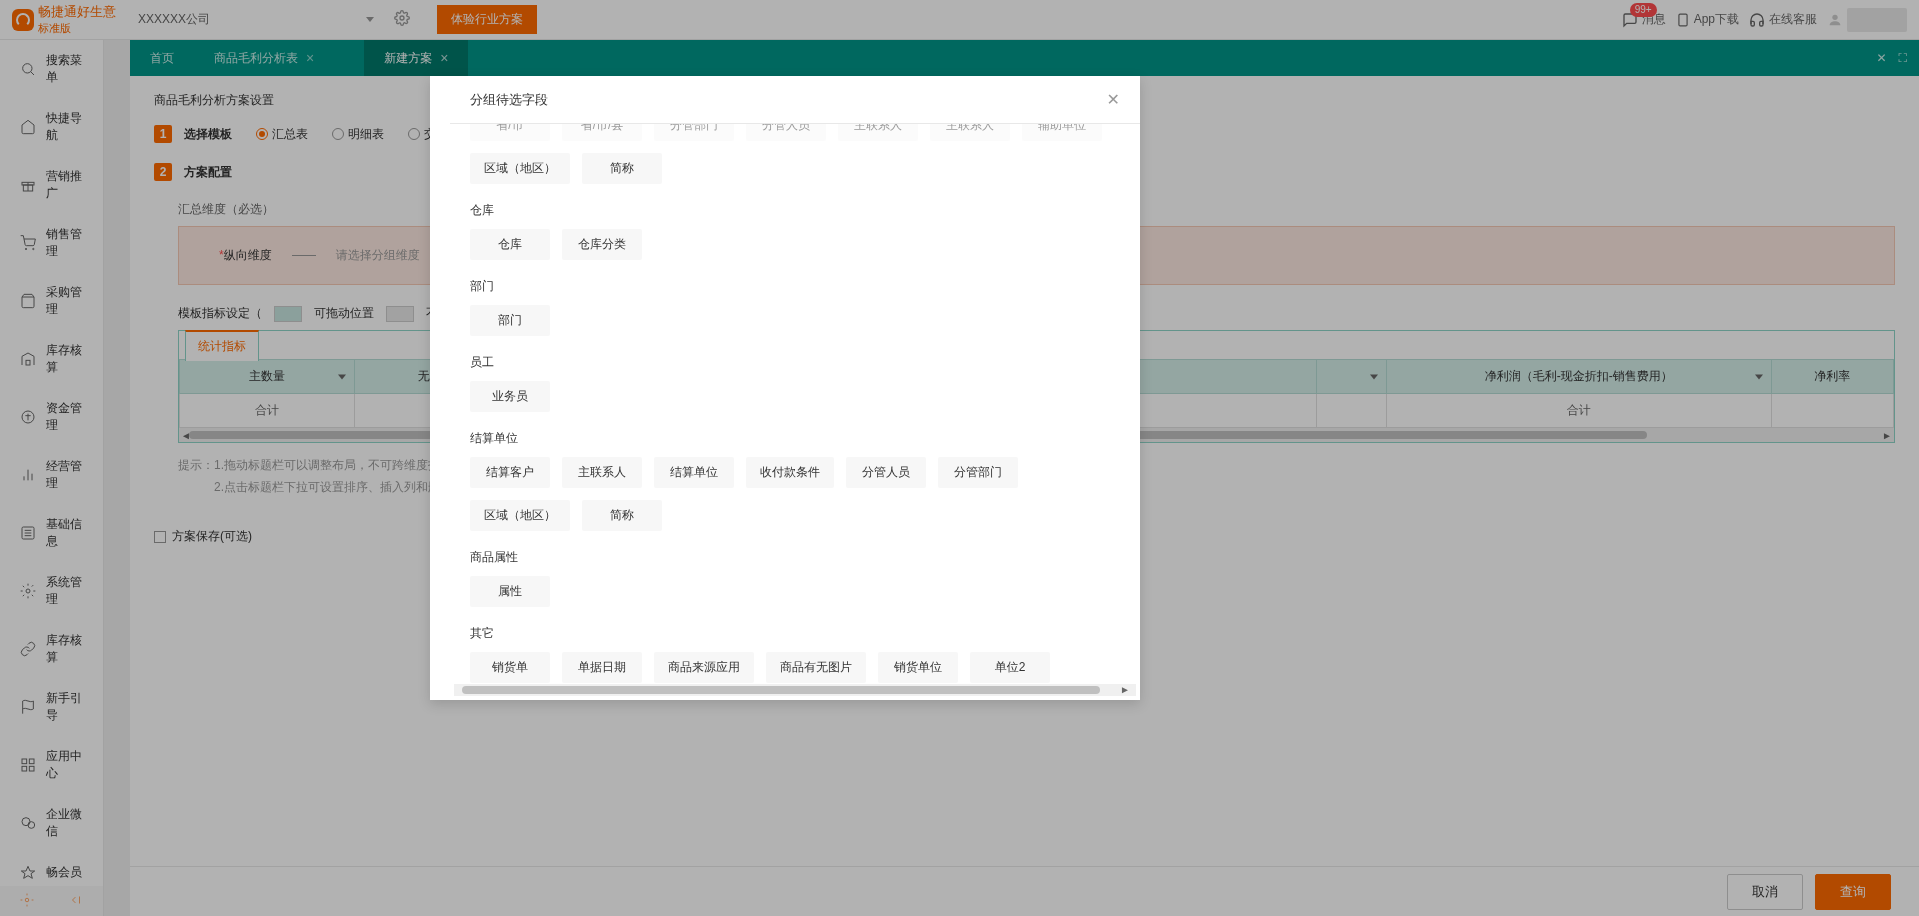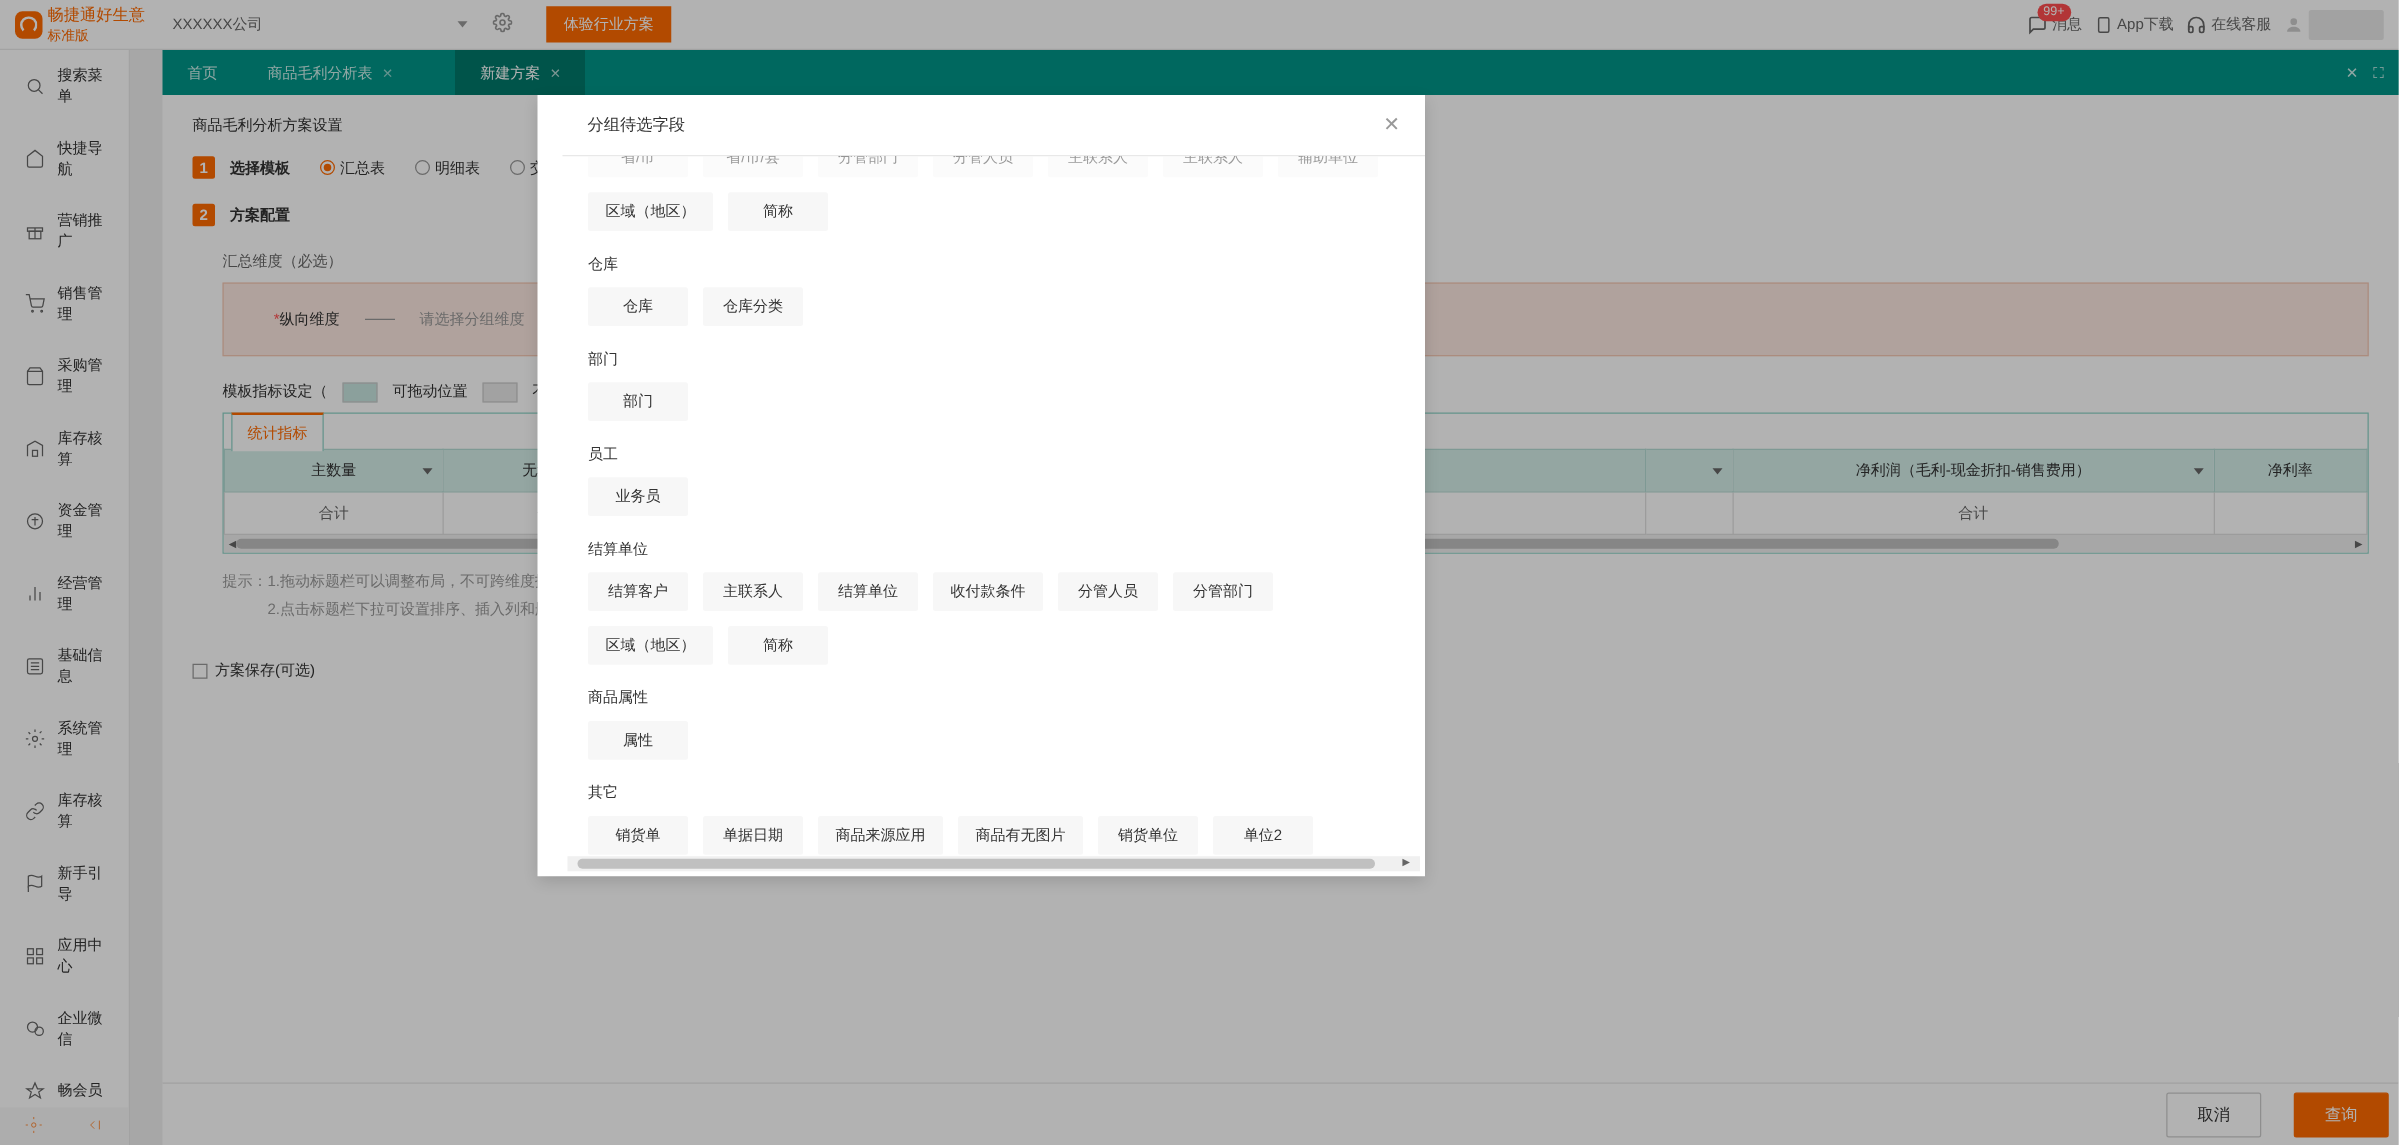--- a/index.html
+++ b/index.html
@@ -65,21 +65,21 @@
   .th-arrow { position: absolute; right: 8px; top: 50%; transform: translateY(-50%); width: 0; height: 0; border-left: 4px solid transparent; border-right: 4px solid transparent; border-top: 5px solid #666; }
   .hscroll { height: 14px; background: #f0f0f0; position: relative; }
   .hscroll-thumb { position: absolute; left: 10px; width: 85%; height: 8px; top: 3px; background: #c0c0c0; border-radius: 4px; }
   .hscroll-arrow { position: absolute; top: 2px; color: #666; font-size: 10px; }
   
   .tips { margin-left: 24px; margin-top: 12px; color: #999; font-size: 12px; line-height: 1.8; }
   .save-row { margin-top: 30px; display: flex; align-items: center; gap: 6px; }
   .checkbox { width: 12px; height: 12px; border: 1px solid #999; }
   
   
-  .footer { position: absolute; left: 130px; right: 0; bottom: 0; height: 50px; background: #fff; border-top: 1px solid #e8e8e8; display: flex; align-items: center; justify-content: flex-end; gap: 26px; padding-right: 8px; }
+  .footer { position: absolute; left: 130px; right: 0; bottom: 0; height: 50px; background: #fff; border-top: 1px solid #e8e8e8; display: flex; align-items: center; justify-content: flex-end; gap: 12px; padding-right: 28px; }
   .btn { padding: 8px 24px; border-radius: 2px; cursor: pointer; font-size: 13px; }
   .btn-default { background: #fff; border: 1px solid #ccc; color: #333; }
   .btn-primary { background: #ff6a00; border: 1px solid #ff6a00; color: #fff; }
   
   
   .overlay { position: absolute; inset: 0; background: rgba(0,0,0,0.3); z-index: 100; }
   .modal { position: absolute; left: 430px; top: 76px; width: 710px; background: #fff; z-index: 101; box-shadow: 0 4px 12px rgba(0,0,0,0.15); padding-left: 20px; }
   .modal-header { display: flex; align-items: center; justify-content: space-between; padding: 14px 20px; border-bottom: 1px solid #e8e8e8; }
   .modal-title { font-size: 13px; color: #333; }
   .modal-close { font-size: 16px; color: #999; cursor: pointer; }

